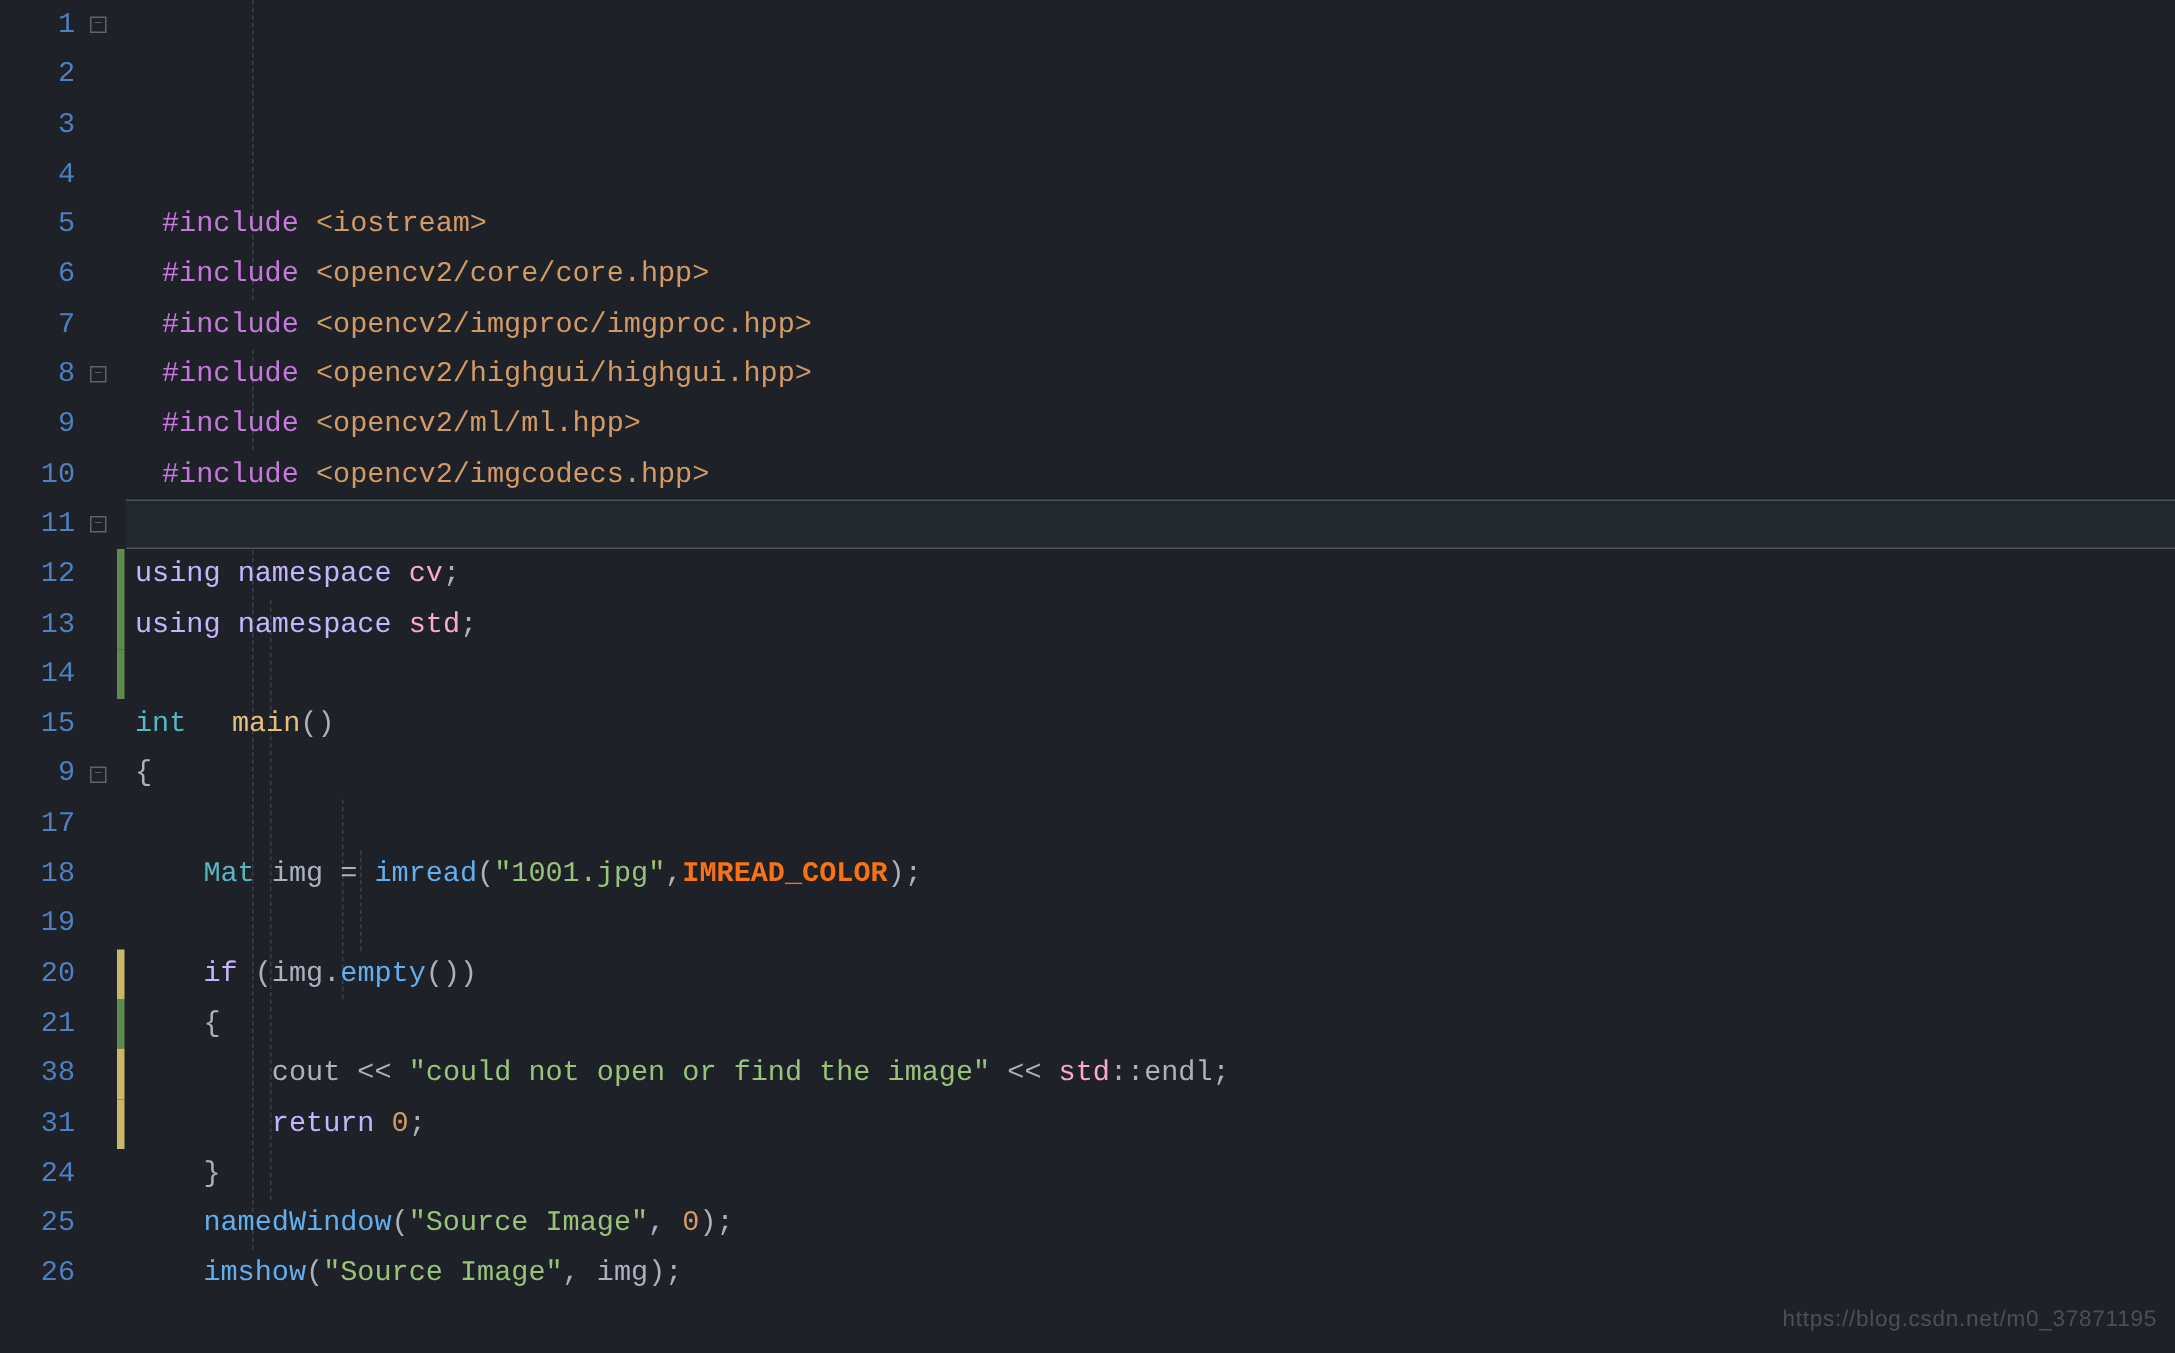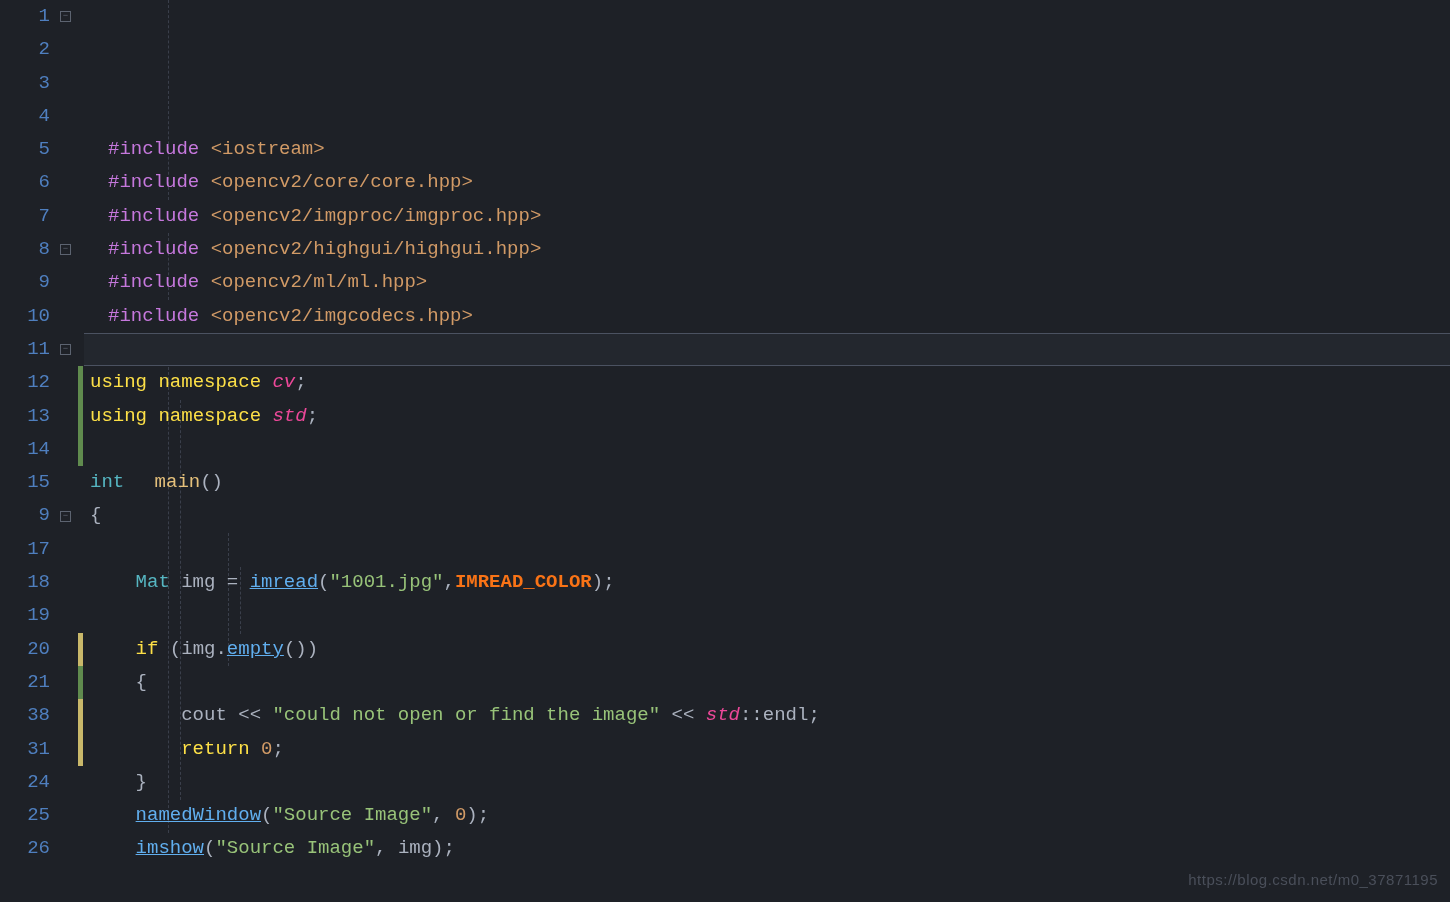--- a/index.html
+++ b/index.html
@@ -92,28 +92,28 @@
     right: 0;
     top: 333px;
     height: 33.3px;
     border-top: 1px solid #4b5261;
     border-bottom: 1px solid #4b5261;
     background: rgba(70,75,90,0.15);
     pointer-events: none;
     z-index: 0;
   }
   .code-content { position: relative; z-index: 1; }
-  .k { color: #fde047; }
+  .k { color: #c4b5fd; }
   .pre { color: #c678dd; margin-left: 18px; }
   .hdr { color: #d19a66; }
-  .ns { color: #ec4899; font-style: italic; }
+  .ns { color: #f9a8d4; }
   .id { color: #abb2bf; }
   .type { color: #56b6c2; }
   .fn { color: #e5c07b; padding-left: 19px; }
-  .call { color: #61afef; text-decoration: underline; }
+  .call { color: #61afef; }
   .str { color: #98c379; }
   .num { color: #d19a66; }
   .const { color: #f97316; font-weight: bold; }
   .op { color: #abb2bf; }
   .punct { color: #abb2bf; }
   .watermark {
     position: absolute;
     bottom: 6px;
     right: 12px;
     color: #4a4f5a;

